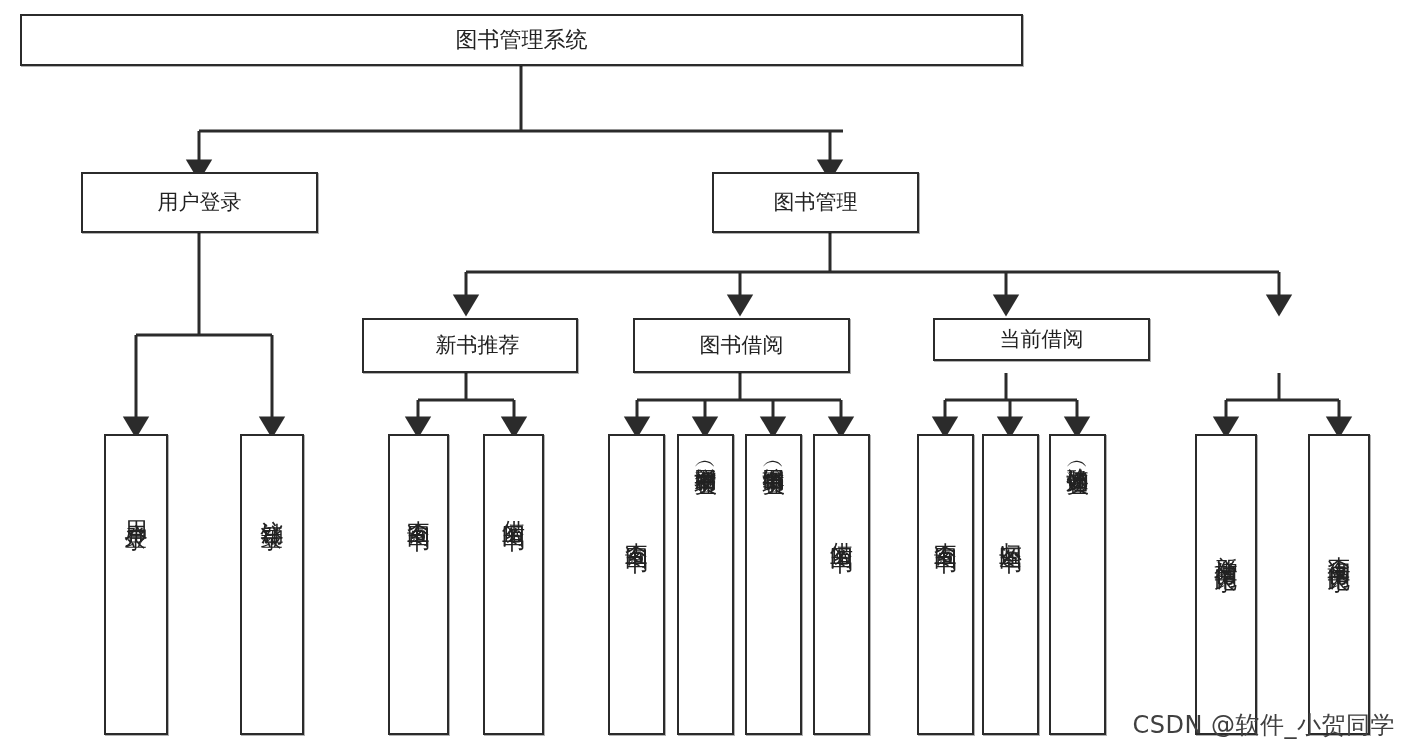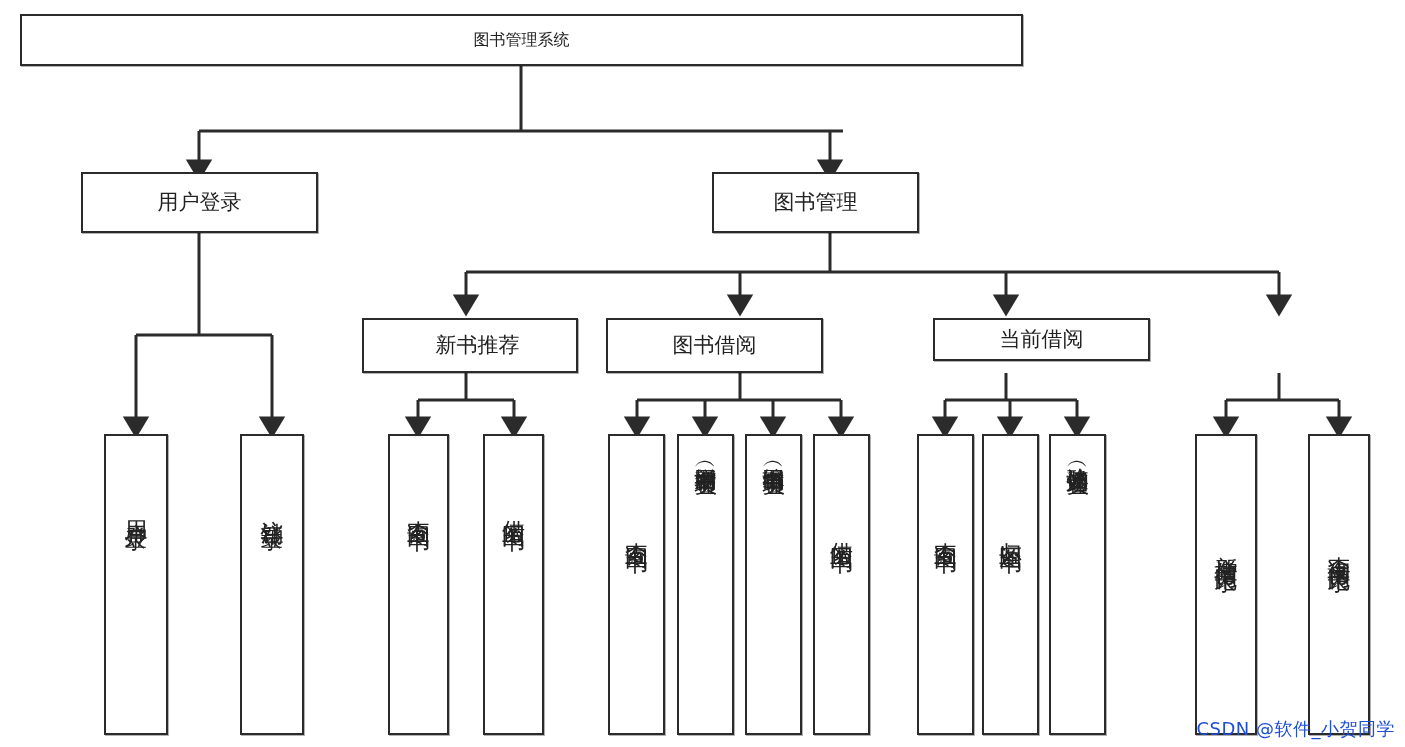--- a/index.html
+++ b/index.html
@@ -38,21 +38,21 @@
     display: block;
     text-align: center;
     line-height: 1.12;
     white-space: nowrap;
   }
   
   .node.h .label {
     font-size: 21px;
   }
   .node.root .label {
-    font-size: 16px;
+    font-size: 22px;
     text-align: center;
   }
   
   .node.v {
     align-items: flex-start;
     padding-top: 14px;
   }
   .node.v .label {
     writing-mode: vertical-rl;
     text-orientation: upright;
@@ -70,22 +70,22 @@
   .node.v.midlow .label {
     padding-top: 74px;
   }
   .node.v.low .label {
     padding-top: 88px;
   }
   #watermark {
     position: absolute;
     right: 10px;
     bottom: 6px;
-    font-size: 18px;
-    color: #1d4ed8;
+    font-size: 24px;
+    color: #404040;
     letter-spacing: 0.5px;
     z-index: 5;
     white-space: nowrap;
   }
 </style>
 </head>
 <body>
 
 <div id="stage">
 
@@ -146,21 +146,21 @@
   <div class="node h" style="left:81px; top:172px; width:237px; height:61px;">
     <span class="label">用户登录</span>
   </div>
   <div class="node h" style="left:712px; top:172px; width:207px; height:61px;">
     <span class="label">图书管理</span>
   </div>
 
   <div class="node h" style="left:362px; top:318px; width:216px; height:55px;padding-left:15px;">
     <span class="label">新书推荐</span>
   </div>
-  <div class="node h" style="left:606px; top:318px; width:217px; height:55px;">
+  <div class="node h" style="left:633px; top:318px; width:217px; height:55px;">
     <span class="label">图书借阅</span>
   </div>
   <div class="node h" style="left:901px; top:318px; width:217px; height:43px;margin-left:32px;">
     <span class="label">当前借阅</span>
   </div>
 
   <div class="node v mid" style="left:104px; top:434px; width:64px; height:301px;">
     <span class="label">用户登录</span>
   </div>
   <div class="node v mid" style="left:240px; top:434px; width:64px; height:301px;">

